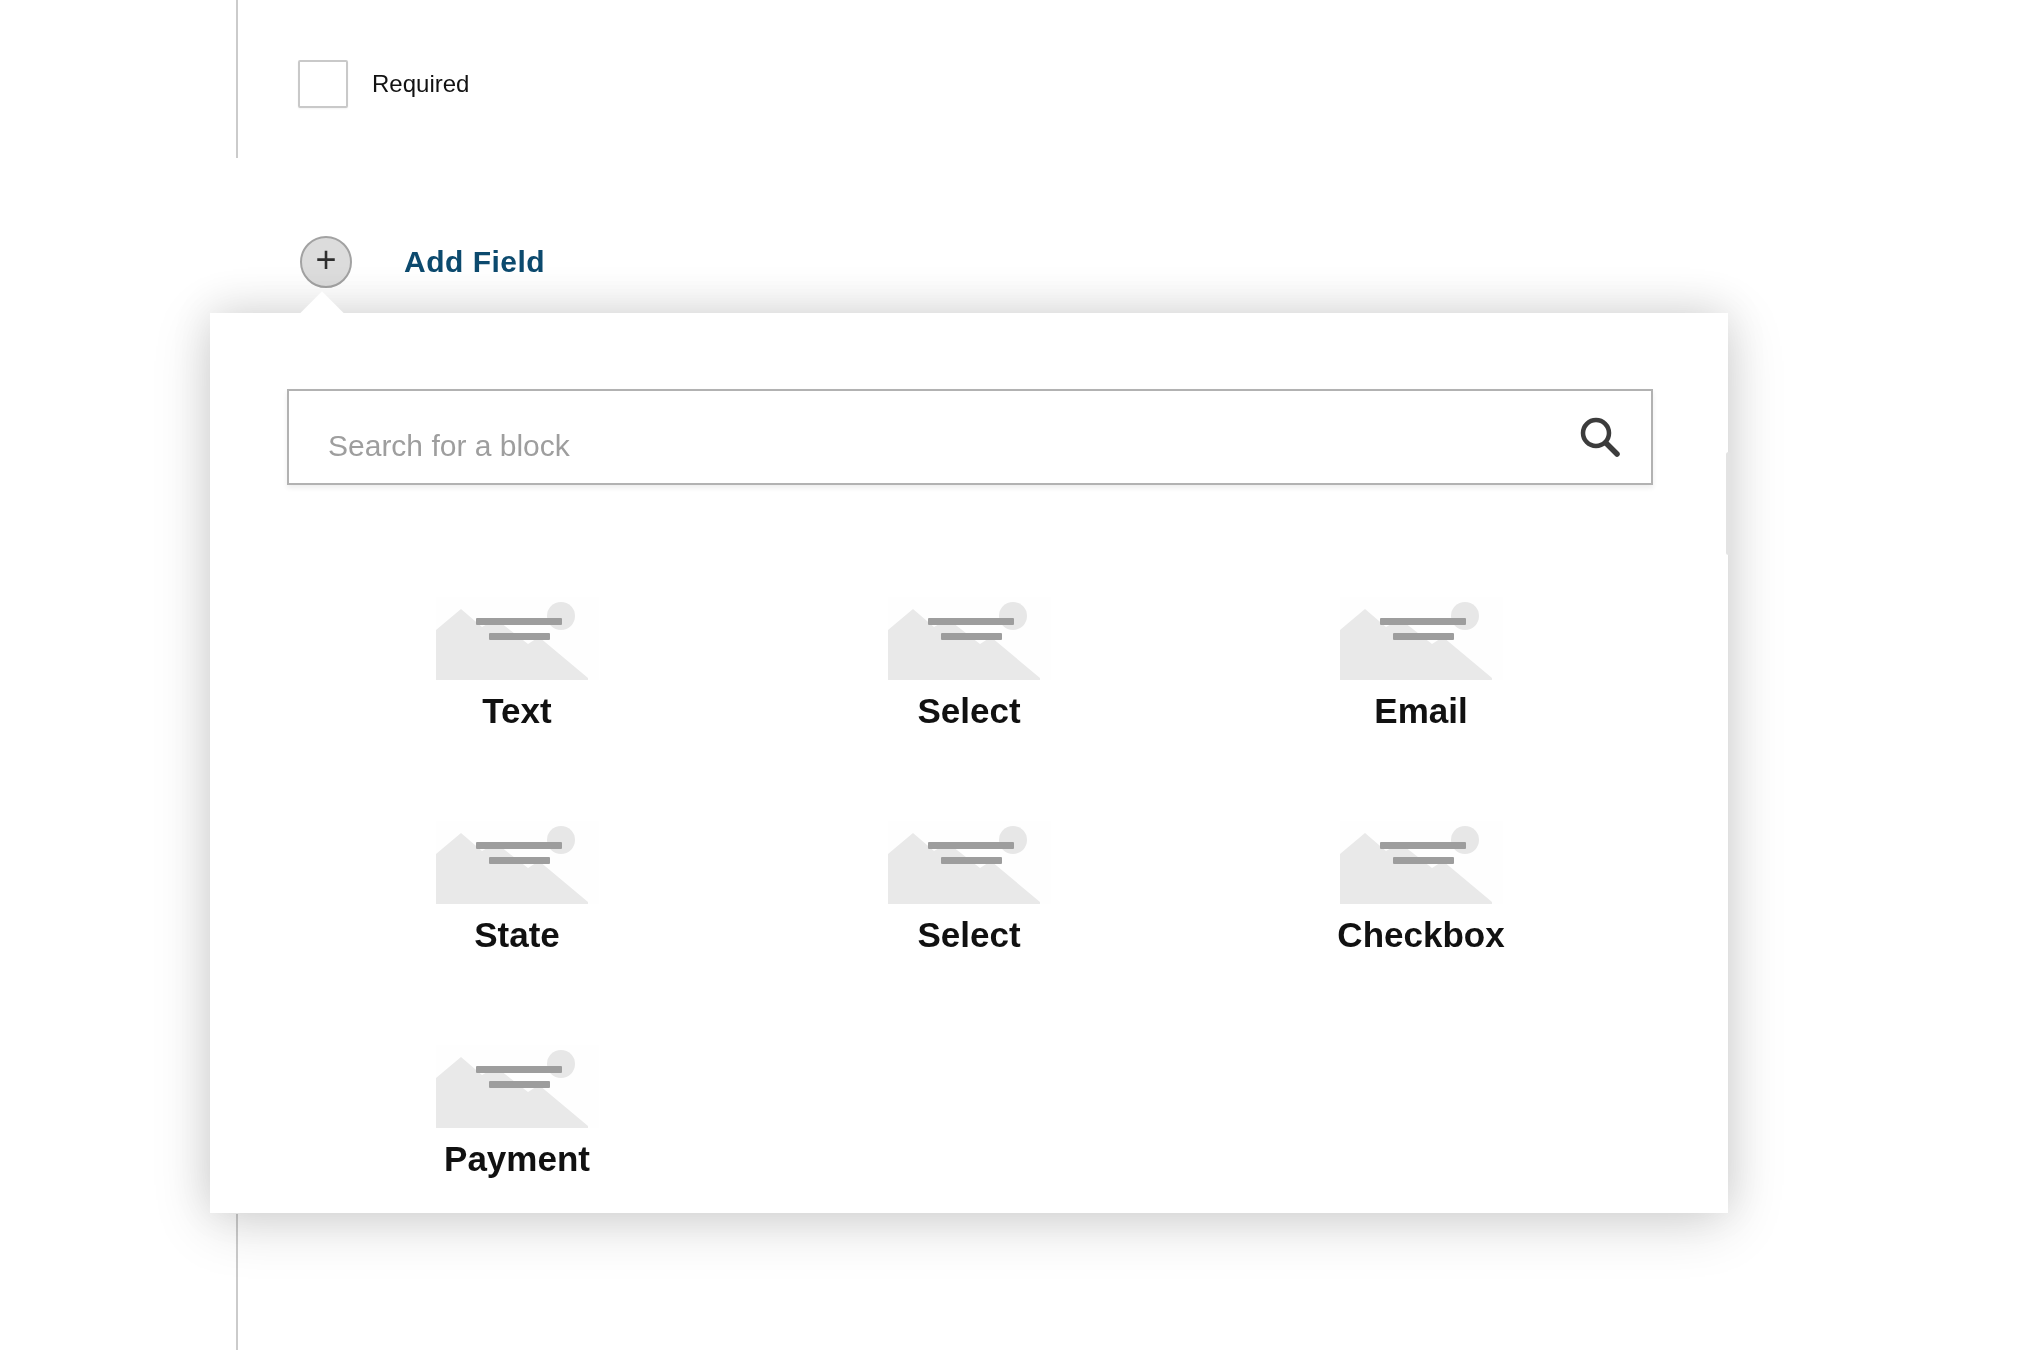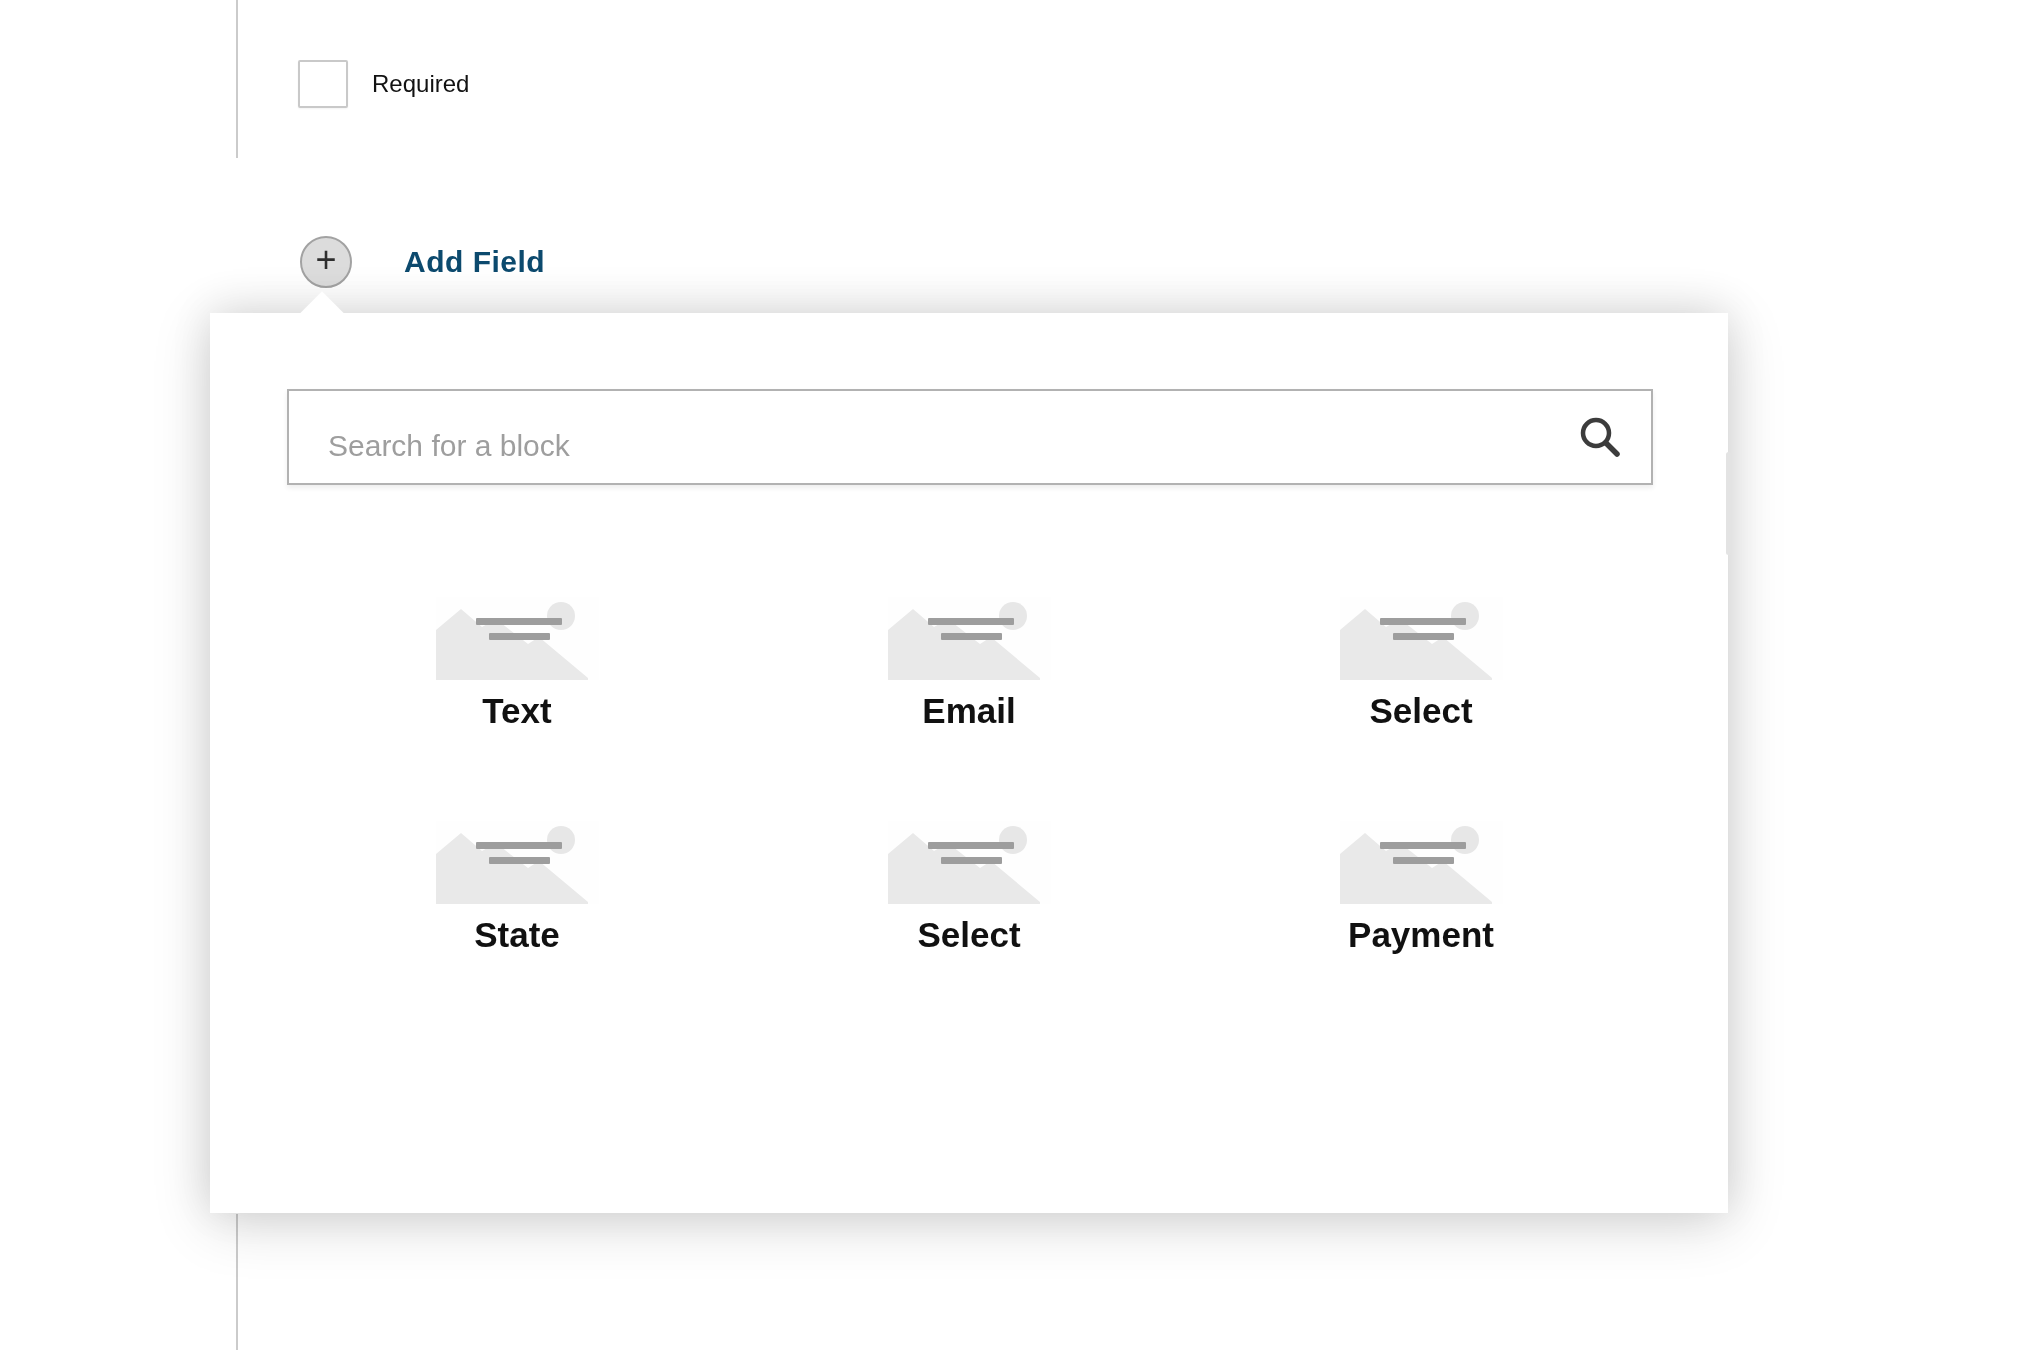--- a/index.html
+++ b/index.html
@@ -158,57 +158,67 @@
   </div>
 
   <div class="block-item">
     <svg class="thumb" width="163" height="83" viewBox="0 0 163 83">
       <rect x="0" y="0" width="163" height="83" fill="#fefefe"></rect>
       <circle cx="125" cy="19" r="14" fill="#e7e7e7"></circle>
       <path d="M0,83 L0,33 L25,12 L46,30 L60,22 L92,47 L103,40 L152,81 L152,83 Z" fill="#e9e9e9"></path>
       <rect x="40" y="21" width="86" height="7" rx="1" fill="#9d9d9d"></rect>
       <rect x="53" y="36" width="61" height="7" rx="1" fill="#9d9d9d"></rect>
     </svg>
+    <div class="block-label">Select</div>
+  </div>
+
+  <div class="block-item">
+    <svg class="thumb" width="163" height="83" viewBox="0 0 163 83">
+      <rect x="0" y="0" width="163" height="83" fill="#fefefe"></rect>
+      <circle cx="125" cy="19" r="14" fill="#e7e7e7"></circle>
+      <path d="M0,83 L0,33 L25,12 L46,30 L60,22 L92,47 L103,40 L152,81 L152,83 Z" fill="#e9e9e9"></path>
+      <rect x="40" y="21" width="86" height="7" rx="1" fill="#9d9d9d"></rect>
+      <rect x="53" y="36" width="61" height="7" rx="1" fill="#9d9d9d"></rect>
+    </svg>
     <div class="block-label">Email</div>
   </div>
 
   <div class="block-item">
     <svg class="thumb" width="163" height="83" viewBox="0 0 163 83">
       <rect x="0" y="0" width="163" height="83" fill="#fefefe"></rect>
       <circle cx="125" cy="19" r="14" fill="#e7e7e7"></circle>
       <path d="M0,83 L0,33 L25,12 L46,30 L60,22 L92,47 L103,40 L152,81 L152,83 Z" fill="#e9e9e9"></path>
       <rect x="40" y="21" width="86" height="7" rx="1" fill="#9d9d9d"></rect>
       <rect x="53" y="36" width="61" height="7" rx="1" fill="#9d9d9d"></rect>
     </svg>
+    <div class="block-label">State</div>
+  </div>
+
+
+  <div class="block-item">
+    <svg class="thumb" width="163" height="83" viewBox="0 0 163 83">
+      <rect x="0" y="0" width="163" height="83" fill="#fefefe"></rect>
+      <circle cx="125" cy="19" r="14" fill="#e7e7e7"></circle>
+      <path d="M0,83 L0,33 L25,12 L46,30 L60,22 L92,47 L103,40 L152,81 L152,83 Z" fill="#e9e9e9"></path>
+      <rect x="40" y="21" width="86" height="7" rx="1" fill="#9d9d9d"></rect>
+      <rect x="53" y="36" width="61" height="7" rx="1" fill="#9d9d9d"></rect>
+    </svg>
     <div class="block-label">Select</div>
   </div>
 
   <div class="block-item">
     <svg class="thumb" width="163" height="83" viewBox="0 0 163 83">
       <rect x="0" y="0" width="163" height="83" fill="#fefefe"></rect>
       <circle cx="125" cy="19" r="14" fill="#e7e7e7"></circle>
       <path d="M0,83 L0,33 L25,12 L46,30 L60,22 L92,47 L103,40 L152,81 L152,83 Z" fill="#e9e9e9"></path>
       <rect x="40" y="21" width="86" height="7" rx="1" fill="#9d9d9d"></rect>
       <rect x="53" y="36" width="61" height="7" rx="1" fill="#9d9d9d"></rect>
     </svg>
-    <div class="block-label">State</div>
-  </div>
-
-
-  <div class="block-item">
-    <svg class="thumb" width="163" height="83" viewBox="0 0 163 83">
-      <rect x="0" y="0" width="163" height="83" fill="#fefefe"></rect>
-      <circle cx="125" cy="19" r="14" fill="#e7e7e7"></circle>
-      <path d="M0,83 L0,33 L25,12 L46,30 L60,22 L92,47 L103,40 L152,81 L152,83 Z" fill="#e9e9e9"></path>
-      <rect x="40" y="21" width="86" height="7" rx="1" fill="#9d9d9d"></rect>
-      <rect x="53" y="36" width="61" height="7" rx="1" fill="#9d9d9d"></rect>
-    </svg>
-    <div class="block-label">Select</div>
-  </div>
-
+    <div class="block-label">Checkbox</div>
+  </div>
 
 
   <div class="block-item">
     <svg class="thumb" width="163" height="83" viewBox="0 0 163 83">
       <rect x="0" y="0" width="163" height="83" fill="#fefefe"></rect>
       <circle cx="125" cy="19" r="14" fill="#e7e7e7"></circle>
       <path d="M0,83 L0,33 L25,12 L46,30 L60,22 L92,47 L103,40 L152,81 L152,83 Z" fill="#e9e9e9"></path>
       <rect x="40" y="21" width="86" height="7" rx="1" fill="#9d9d9d"></rect>
       <rect x="53" y="36" width="61" height="7" rx="1" fill="#9d9d9d"></rect>
     </svg>

